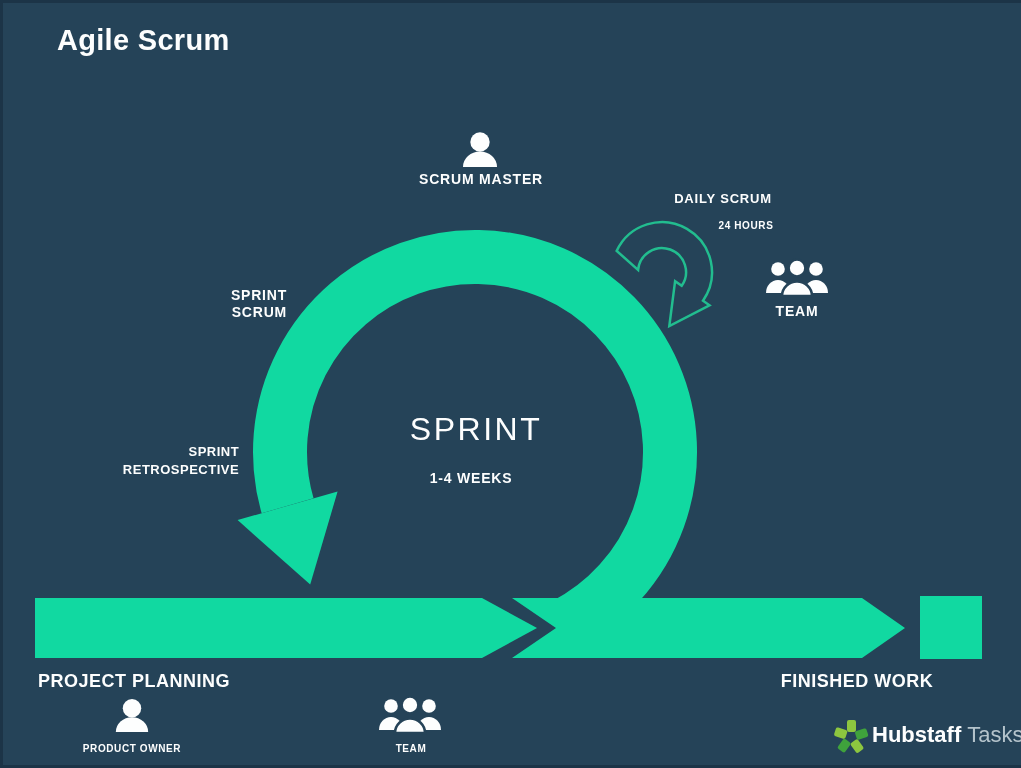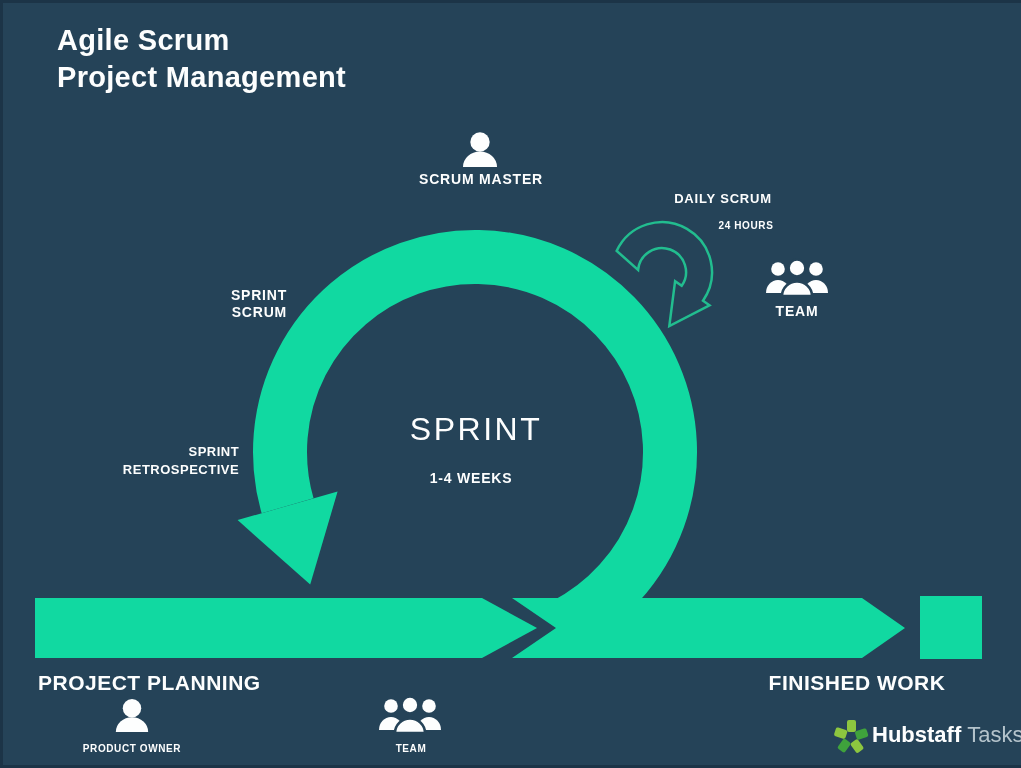--- a/index.html
+++ b/index.html
@@ -21,21 +21,21 @@
   .centered{transform:translateX(-50%);text-align:right;}
   .two-line span{display:block;}
   .title{
     position:absolute;left:57px;top:22px;
     font-size:29px;line-height:37px;font-weight:bold;
     color:var(--white,#fdfefe);letter-spacing:0.3px;
   }
   .lbl-xs{font-size:13px;letter-spacing:0.5px;line-height:18px;}
   .lbl-sm{font-size:10px;letter-spacing:0.6px;}
   .lbl-md{font-size:14px;letter-spacing:0.8px;line-height:17px;}
-  .lbl-lg{font-size:21px;letter-spacing:0.5px;}
+  .lbl-lg{font-size:18px;letter-spacing:0.5px;}
   .sprint-big{
     position:absolute;left:476px;top:411px;
     transform:translateX(-50%);
     font-size:32px;font-weight:400;letter-spacing:2.5px;
     color:var(--white,#fdfefe);white-space:nowrap;
   }
   .logo{
     position:absolute;left:872px;top:722px;
     font-size:22px;color:var(--white,#fdfefe);white-space:nowrap;
   }
@@ -94,21 +94,20 @@
           <rect x="-4" y="-17" width="9" height="12" rx="2" fill="var(--logo-dark-green,#3fa23c)"></rect>
         </g>
       <g transform="rotate(288)">
           <rect x="-4" y="-17" width="9" height="12" rx="2" fill="var(--logo-light-green,#8dc63f)"></rect>
         </g>
     </g>
   </svg>
 
   <div class="title">
     <span>Agile Scrum</span><br>
-    <span>Project Management</span>
   </div>
 
   <div class="label lbl-md centered" style="left:481px;top:171px;">SCRUM MASTER</div>
 
   <div class="label centered" style="left:723px;top:191px;font-size:13px;letter-spacing:0.8px;">DAILY SCRUM</div>
 
   <div class="label lbl-sm centered" style="left:746px;top:220px;">24 HOURS</div>
 
   <div class="label lbl-md centered" style="left:797px;top:303px;">TEAM</div>
 

